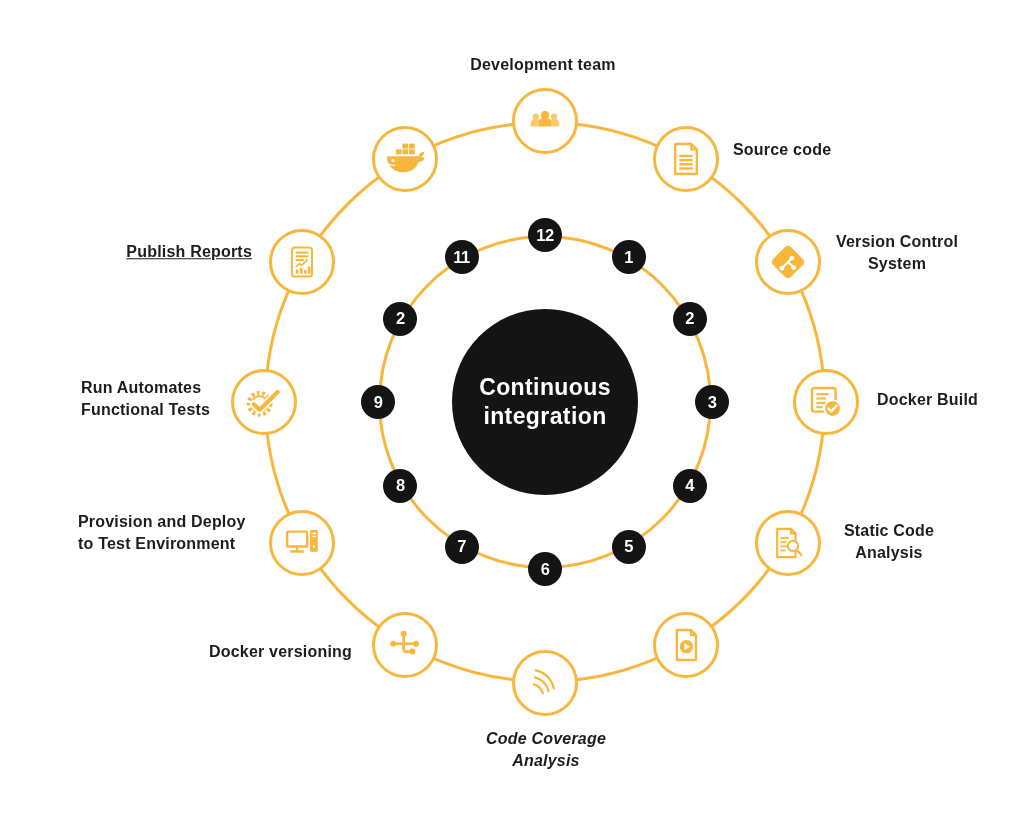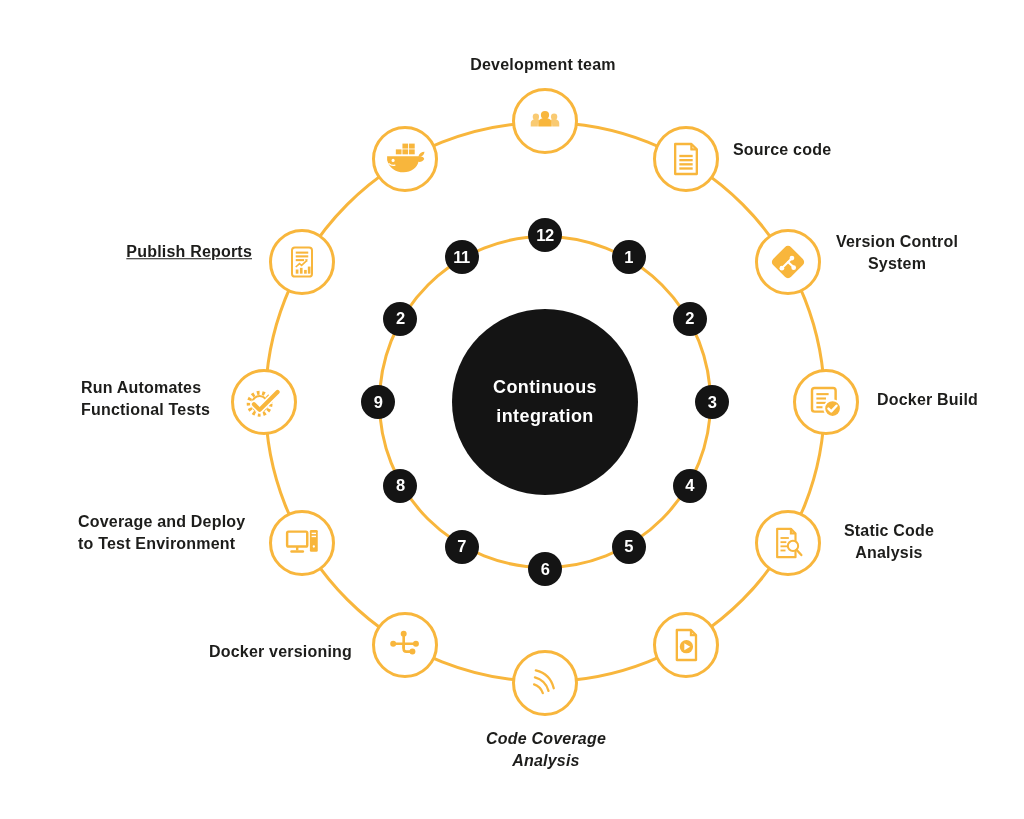--- a/index.html
+++ b/index.html
@@ -6,21 +6,21 @@
   body{font-family:"Liberation Sans","DejaVu Sans",sans-serif;}
   #diagram{
     position:relative;width:1024px;height:819px;background:#ffffff;overflow:hidden;
   }
   .ring{position:absolute;border-radius:50%;box-sizing:border-box;border:3.5px solid var(--accent);}
   .ring.outer{left:264px;top:121px;width:562px;height:562px;}
   .ring.inner{left:378px;top:235px;width:334px;height:334px;border-width:3px;}
   .center-circle{
     position:absolute;left:452px;top:309px;width:186px;height:186px;border-radius:50%;
     background:var(--center-bg);color:#ffffff;display:flex;flex-direction:column;
-    align-items:center;justify-content:center;font-weight:bold;font-size:18px;
+    align-items:center;justify-content:center;font-weight:bold;font-size:23px;
     line-height:29px;letter-spacing:.4px;text-align:center;
   }
   .icon-circle{
     position:absolute;width:66px;height:66px;border-radius:50%;background:#ffffff;
     border:3px solid var(--accent);box-sizing:border-box;display:flex;align-items:center;
     justify-content:center;color:var(--accent);
   }
   .icon-circle .icon{display:flex;align-items:center;justify-content:center;}
   .badge{
     position:absolute;width:34px;height:34px;border-radius:50%;background:var(--badge-bg);
@@ -169,21 +169,21 @@
           <path d="M12 33.8h13" stroke="currentColor" stroke-width="2.8" stroke-linecap="round"></path>
           <rect x="33" y="9" width="9" height="25" rx="1.5" fill="currentColor"></rect>
           <g stroke="#fff" stroke-width="1.6">
             <line x1="35" y1="13" x2="40" y2="13"></line>
             <line x1="35" y1="16.5" x2="40" y2="16.5"></line>
           </g>
           <circle cx="37.5" cy="28" r="1.3" fill="#fff"></circle>
         </svg>
       </span>
     </div>
-    <div class="node-label align-left" style="left: 78px; top: 532px;">Coverage and Deploy
+    <div class="node-label align-left" style="left: 78px; top: 532px;">Provision and Deploy
 to Test Environment</div>
     <div class="badge" style="left: 361px; top: 385px;">9</div>
     <div class="icon-circle" style="left: 231px; top: 369px;">
       <span class="icon">
         <svg viewBox="0 0 48 48" width="42" height="42">
           <circle cx="19" cy="26" r="12.5" fill="none" stroke="currentColor" stroke-width="4.5" stroke-dasharray="3.1 3.05"></circle>
           <circle cx="19" cy="26" r="8.8" fill="#fff" stroke="currentColor" stroke-width="2.4"></circle>
           <path d="M12.5 26.5l6.5 6.5L39.5 12.5" fill="none" stroke="#fff" stroke-width="8.5" stroke-linecap="round" stroke-linejoin="round"></path>
           <path d="M12.5 26.5l6.5 6.5L39.5 12.5" fill="none" stroke="currentColor" stroke-width="4.8" stroke-linecap="round" stroke-linejoin="round"></path>
         </svg>

